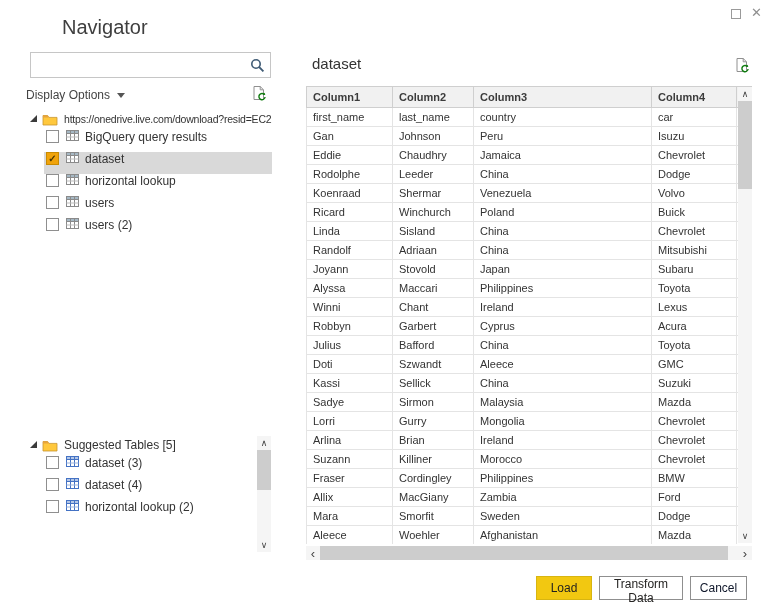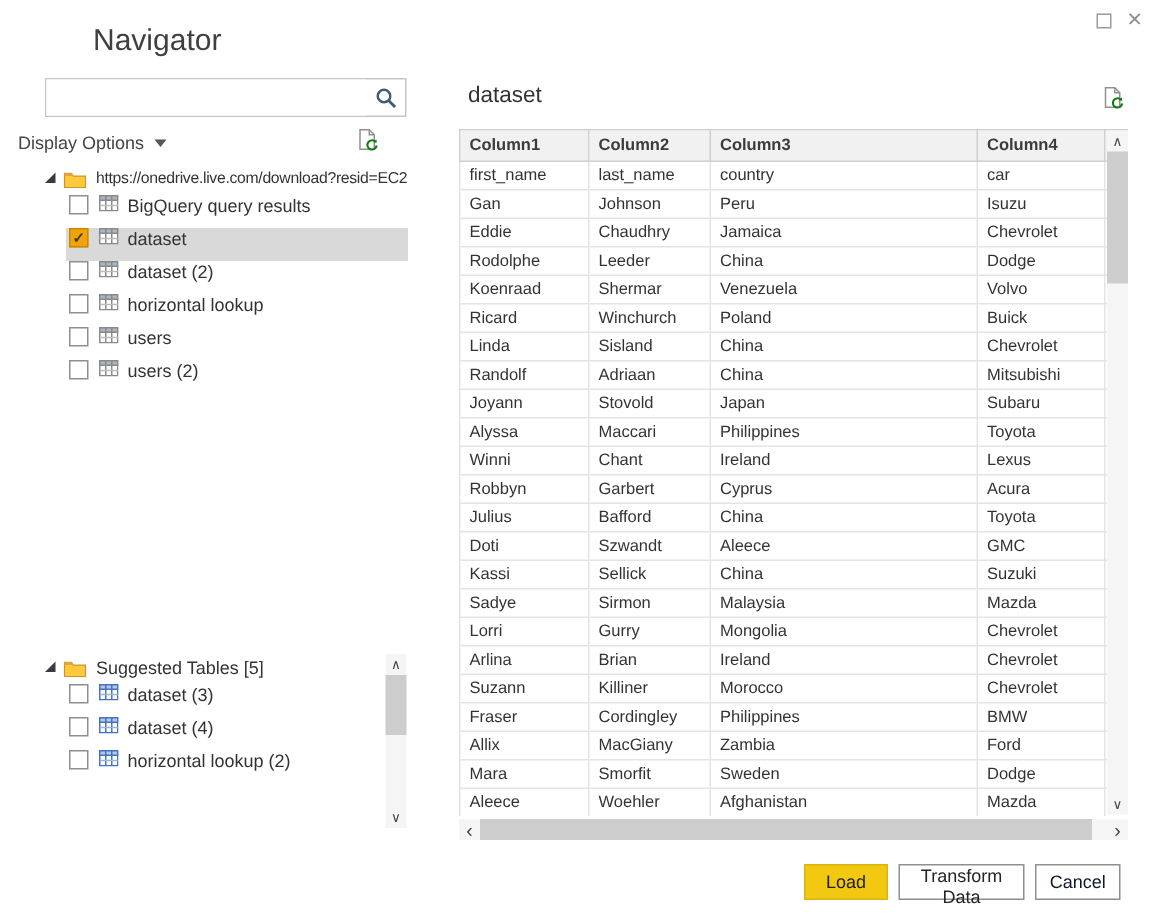--- a/index.html
+++ b/index.html
@@ -13,21 +13,21 @@
   #btn-close { left:751px; top:5px; font-size:13px; color:#8f8f8f; }
   #btn-close::before { content:"\2715"; }
 
   
   #search-box { left:30px; top:52px; width:241px; height:26px; border:1px solid #c6c6c6;
                 display:flex; align-items:center; background:#fff; }
   #search-input { flex:1; border:none; outline:none; height:100%; padding:0 6px; font-size:12px;
                   font-family:"Liberation Sans", sans-serif; }
   #search-icon { width:26px; display:flex; justify-content:center; align-items:center; }
 
-  #display-row { left:12px; top:84px; width:241px; height:22px; display:flex; align-items:center; }
+  #display-row { left:26px; top:84px; width:241px; height:22px; display:flex; align-items:center; }
   #display-label { font-size:12px; color:#444; }
   #display-caret { width:0; height:0; border-left:4px solid transparent; border-right:4px solid transparent;
                    border-top:5px solid #555; display:inline-block; margin-left:7px; }
   #display-refresh { margin-left:auto; }
 
   .tree-block { width:242px; }
   .tree-root { display:flex; align-items:center; height:22px; }
   .expander { width:0; height:0; border-left:7px solid transparent; border-bottom:7px solid #3b3b3b;
               margin:0 5px 2px 0; }
   .icon-wrap { display:flex; align-items:center; margin-right:6px; }
@@ -151,33 +151,20 @@
         <span class="checkbox"></span>
         <span class="tbl-icon">
           <svg width="13" height="11" viewBox="0 0 13 11">
             <rect x="0.5" y="0.5" width="12" height="10" fill="#fff" stroke="#8a8a8a"></rect>
             <rect x="0.5" y="0.5" width="12" height="3" fill="#A6B8C4" stroke="#8a8a8a"></rect>
             <line x1="4.5" y1="0.5" x2="4.5" y2="10.5" stroke="#8a8a8a"></line>
             <line x1="8.5" y1="0.5" x2="8.5" y2="10.5" stroke="#8a8a8a"></line>
             <line x1="0.5" y1="7" x2="12.5" y2="7" stroke="#bdbdbd"></line>
           </svg>
         </span>
-        <span class="tree-label">dataset (2)</span>
-      </div>
-      <div class="tree-row">
-        <span class="checkbox"></span>
-        <span class="tbl-icon">
-          <svg width="13" height="11" viewBox="0 0 13 11">
-            <rect x="0.5" y="0.5" width="12" height="10" fill="#fff" stroke="#8a8a8a"></rect>
-            <rect x="0.5" y="0.5" width="12" height="3" fill="#A6B8C4" stroke="#8a8a8a"></rect>
-            <line x1="4.5" y1="0.5" x2="4.5" y2="10.5" stroke="#8a8a8a"></line>
-            <line x1="8.5" y1="0.5" x2="8.5" y2="10.5" stroke="#8a8a8a"></line>
-            <line x1="0.5" y1="7" x2="12.5" y2="7" stroke="#bdbdbd"></line>
-          </svg>
-        </span>
         <span class="tree-label">horizontal lookup</span>
       </div>
       <div class="tree-row">
         <span class="checkbox"></span>
         <span class="tbl-icon">
           <svg width="13" height="11" viewBox="0 0 13 11">
             <rect x="0.5" y="0.5" width="12" height="10" fill="#fff" stroke="#8a8a8a"></rect>
             <rect x="0.5" y="0.5" width="12" height="3" fill="#A6B8C4" stroke="#8a8a8a"></rect>
             <line x1="4.5" y1="0.5" x2="4.5" y2="10.5" stroke="#8a8a8a"></line>
             <line x1="8.5" y1="0.5" x2="8.5" y2="10.5" stroke="#8a8a8a"></line>

